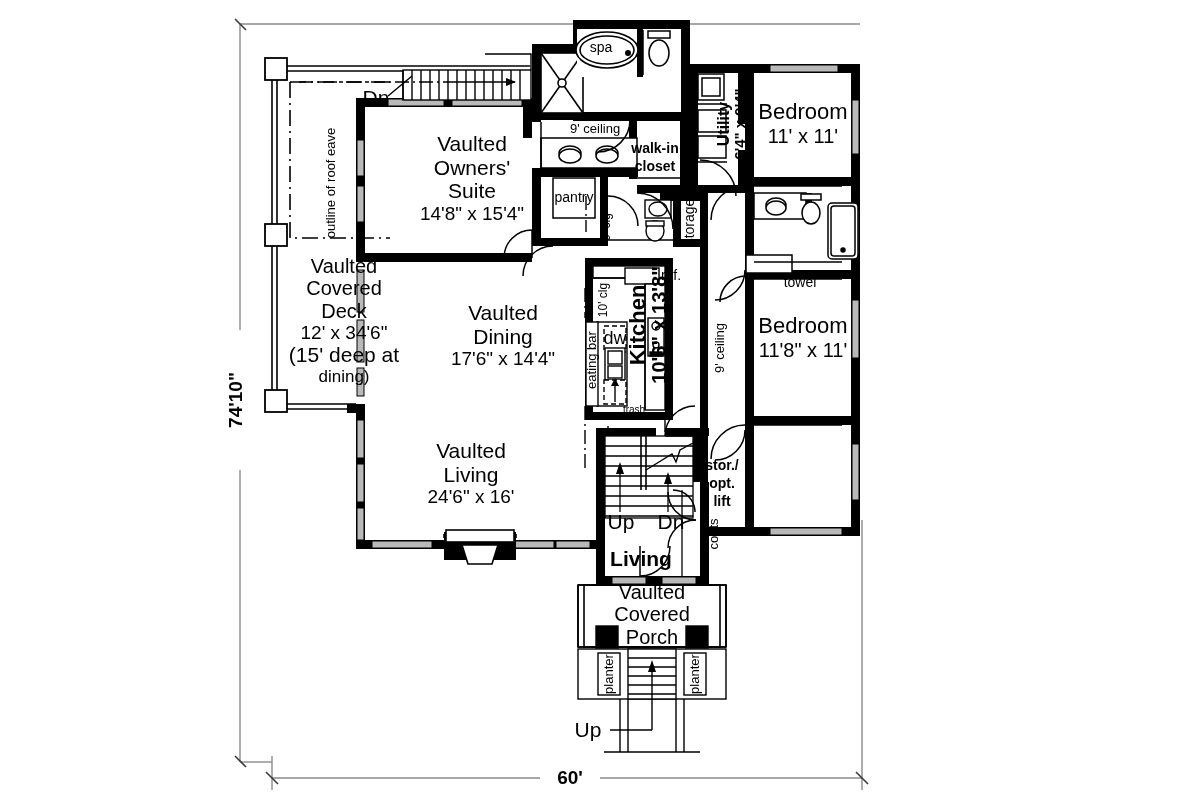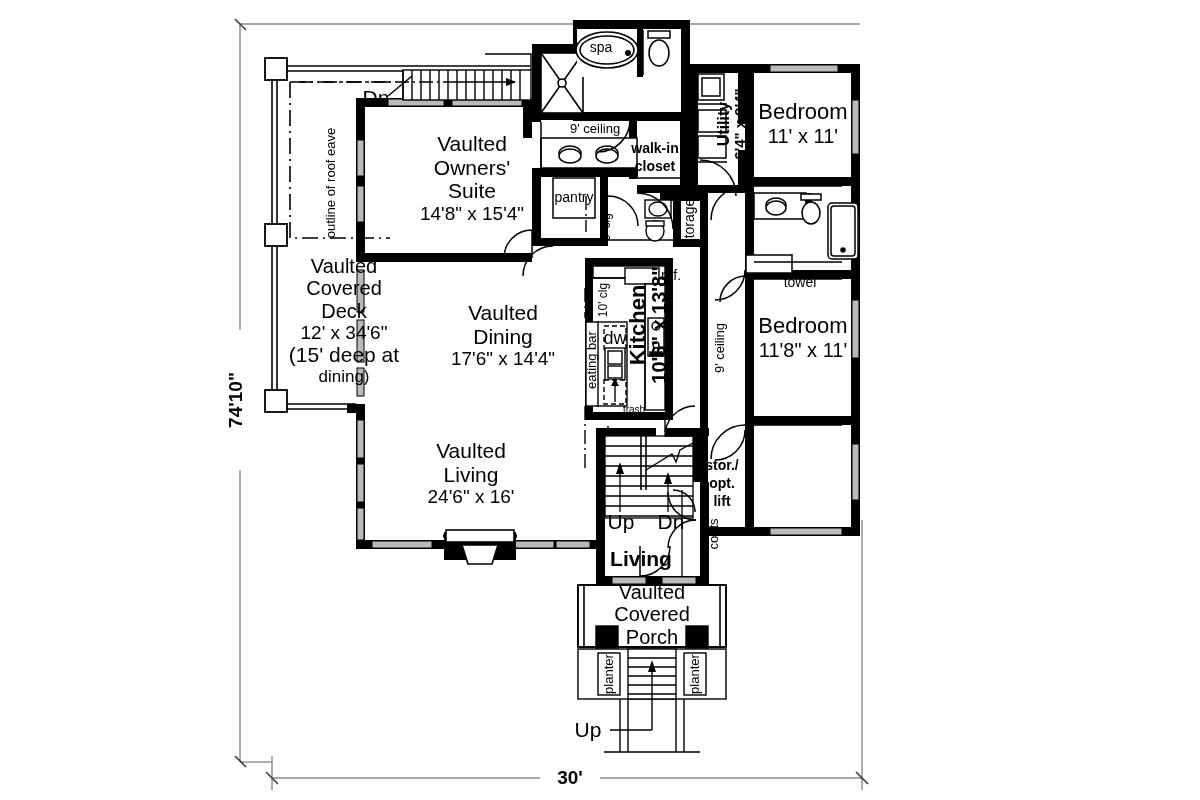--- a/index.html
+++ b/index.html
@@ -429,21 +429,21 @@
 
     <g stroke="#000" stroke-width="1.3" fill="none">
       <line x1="754" y1="186" x2="842" y2="186"></line>
       <line x1="754" y1="279" x2="842" y2="279"></line>
       <line x1="754" y1="262" x2="842" y2="262"></line>
       <line x1="754" y1="425" x2="842" y2="425"></line>
     </g>
   </svg>
 
   <div class="lbl" style="left:236px; top:400px; font-size:19px; font-weight:bold; transform:translate(-50%,-50%) rotate(-90deg);">74'10"</div>
-  <div class="lbl" style="left:570px; top:778px; font-size:19px; font-weight:bold; transform:translate(-50%,-50%);">30'</div>
+  <div class="lbl" style="left:570px; top:778px; font-size:19px; font-weight:bold; transform:translate(-50%,-50%);">60'</div>
 
   <div class="lbl" style="left:331px; top:183px; font-size:13px; transform:translate(-50%,-50%) rotate(-90deg);">outline of roof eave</div>
 
   <div class="lbl" style="left:376px; top:98px; font-size:21px; transform:translate(-50%,-50%);">Dn</div>
 
   <div class="lbl ctr" style="left:472px; top:178px; font-size:21px;">
     <div class="reg">Vaulted</div>
     <div class="rname">Owners'</div>
     <div class="rname">Suite</div>
     <div class="reg" style="font-size:19px;">14'8" x 15'4"</div>

